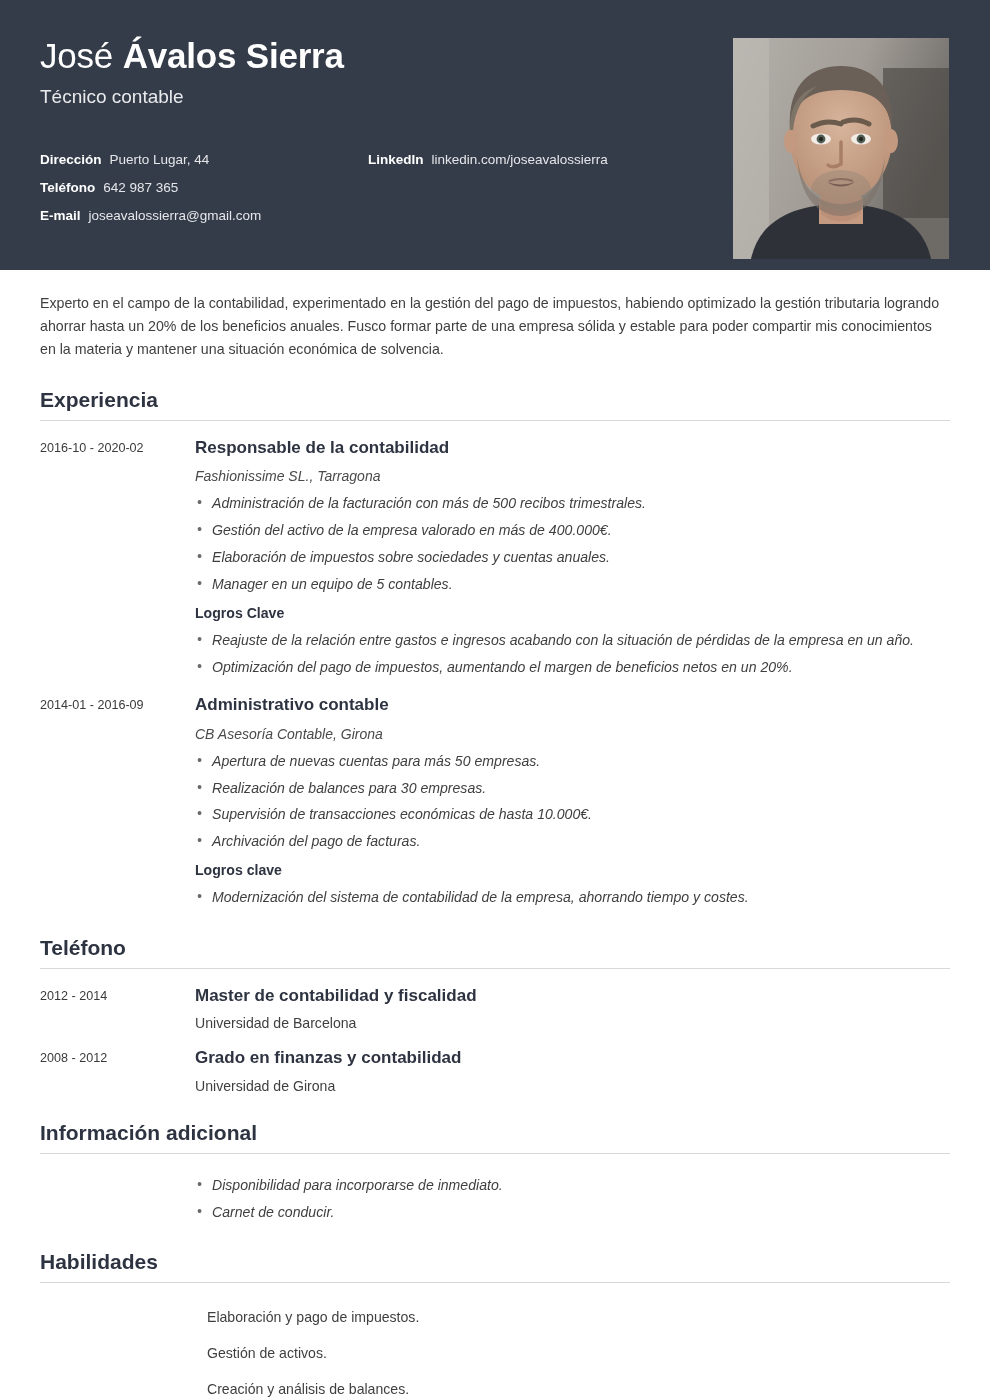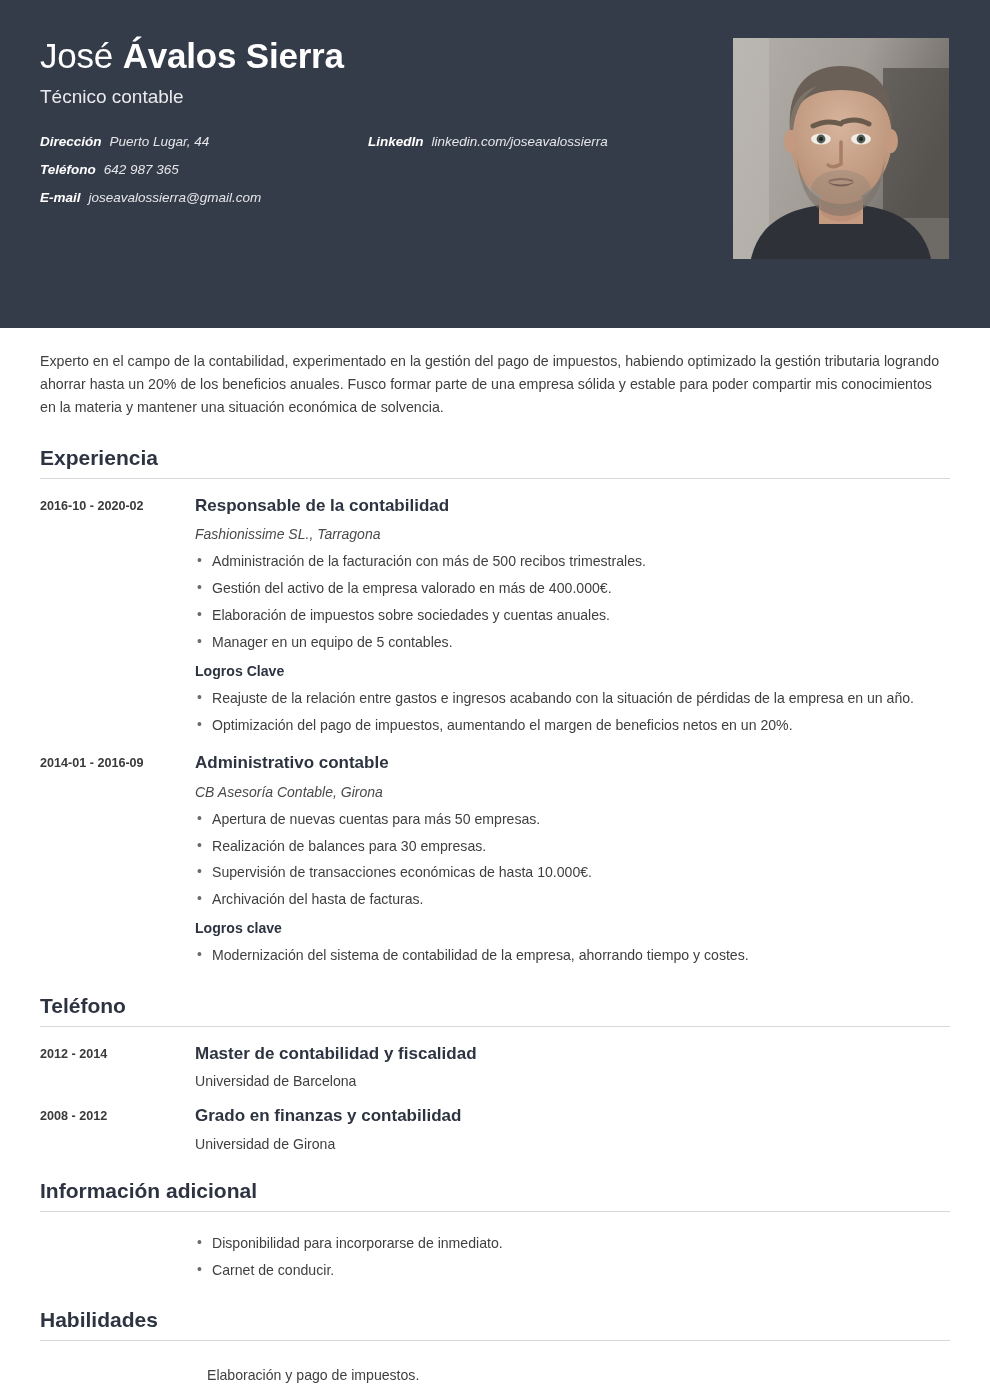--- a/index.html
+++ b/index.html
@@ -13,21 +13,21 @@
   body {
     font-family: "Liberation Sans", sans-serif;
     color: #3c3c3c;
     position: relative;
     overflow: hidden;
   }
 
   
   .header {
     background: #353c49;
-    height: 328px;
+    height: 270px;
     padding: 38px 56px 0 40px;
     position: relative;
   }
 
   .name {
     font-size: 35px;
     line-height: 1.05;
     color: #ffffff;
     font-weight: 300;
     letter-spacing: -0.2px;
@@ -36,24 +36,23 @@
   .name .surname { font-weight: 700; }
 
   .job-title {
     margin-top: 11px;
     font-size: 19px;
     font-weight: 400;
     color: #e9eaec;
   }
 
   .contact-grid {
-    margin-top: 26px;
+    margin-top: 44px;
     position: relative;
     width: 620px;
-    font-style: italic;
   }
 
   .contact-row {
     display: flex;
     align-items: baseline;
     margin-bottom: 13px;
     font-size: 13.5px;
     color: #e4e6e9;
   }
   .contact-row .lbl {
@@ -123,41 +122,41 @@
   }
 
   .entry {
     display: flex;
     margin-top: 17px;
   }
   .entry-date {
     width: 155px;
     flex: 0 0 155px;
     font-size: 12.6px;
-    font-weight: 700;
+    font-weight: 400;
     color: #3a3a3a;
     padding-top: 3px;
     white-space: nowrap;
   }
   .entry-main { flex: 1; }
 
   .entry-title {
     font-size: 17px;
     font-weight: 700;
     color: #2d3340;
     line-height: 1.2;
   }
   .entry-org {
     font-size: 14px;
     font-style: italic;
     color: #4a4a4a;
     margin-top: 10px;
   }
 
-  ul.bullets { list-style: none; margin-top: 8px; }
+  ul.bullets { list-style: none; margin-top: 8px; font-style: italic; }
   ul.bullets li {
     position: relative;
     padding-left: 17px;
     font-size: 14.1px;
     line-height: 1.62;
     color: #3f3f3f;
     margin-top: 4px;
     max-width: 730px;
   }
   ul.bullets li::before {
@@ -305,21 +304,21 @@
 
   <div class="entry">
     <div class="entry-date">2014-01 - 2016-09</div>
     <div class="entry-main">
       <div class="entry-title">Administrativo contable</div>
       <div class="entry-org">CB Asesoría Contable, Girona</div>
       <ul class="bullets">
         <li>Apertura de nuevas cuentas para más 50 empresas.</li>
         <li>Realización de balances para 30 empresas.</li>
         <li>Supervisión de transacciones económicas de hasta 10.000€.</li>
-        <li>Archivación del hasta de facturas.</li>
+        <li>Archivación del pago de facturas.</li>
       </ul>
       <div class="achv-head">Logros clave</div>
       <ul class="bullets">
         <li>Modernización del sistema de contabilidad de la empresa, ahorrando tiempo y costes.</li>
       </ul>
     </div>
   </div>
 
   <div class="section-title">Teléfono</div>
   <div class="section-rule"></div>

